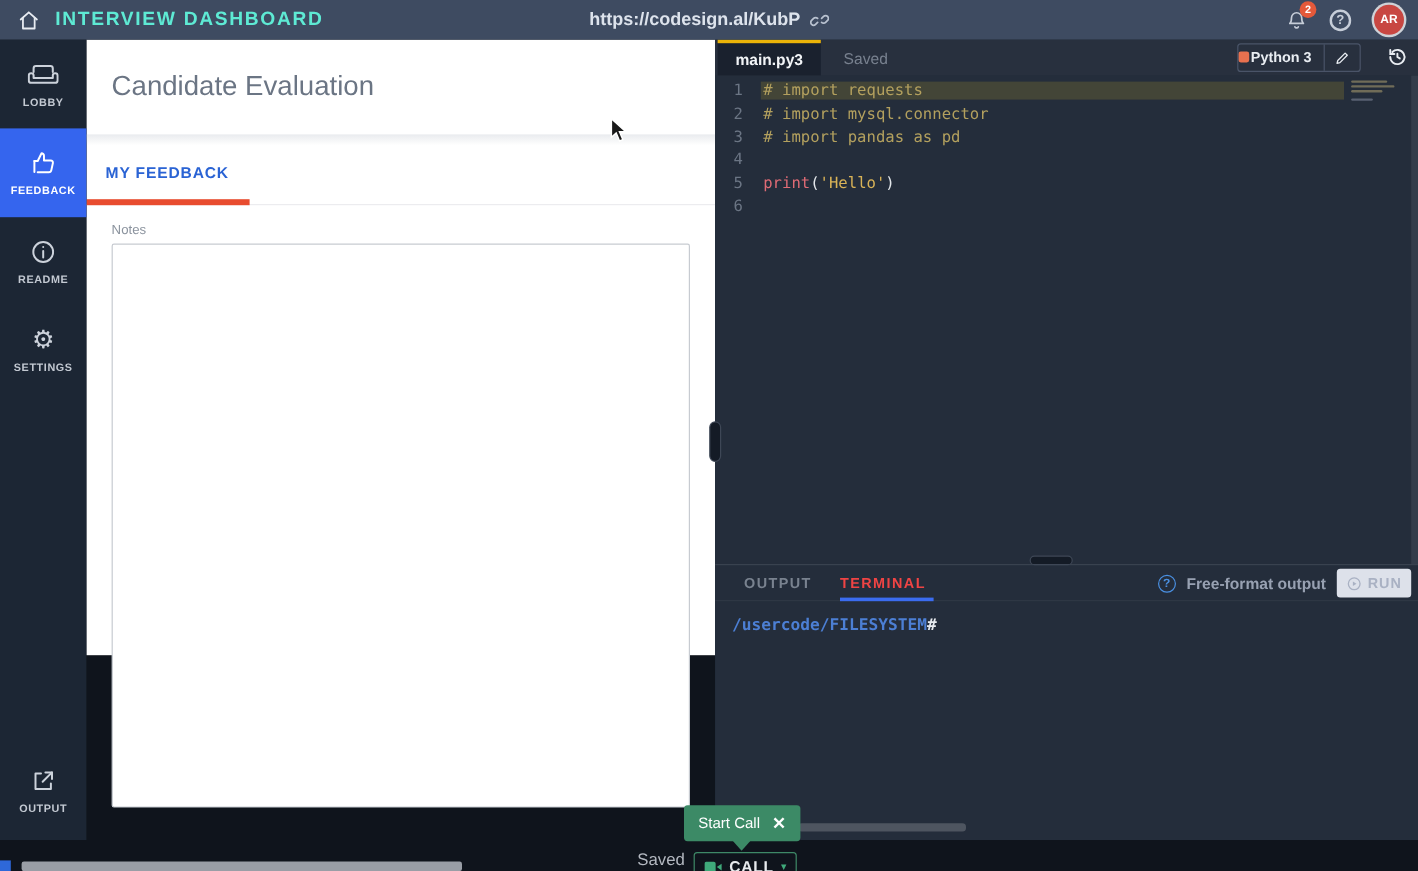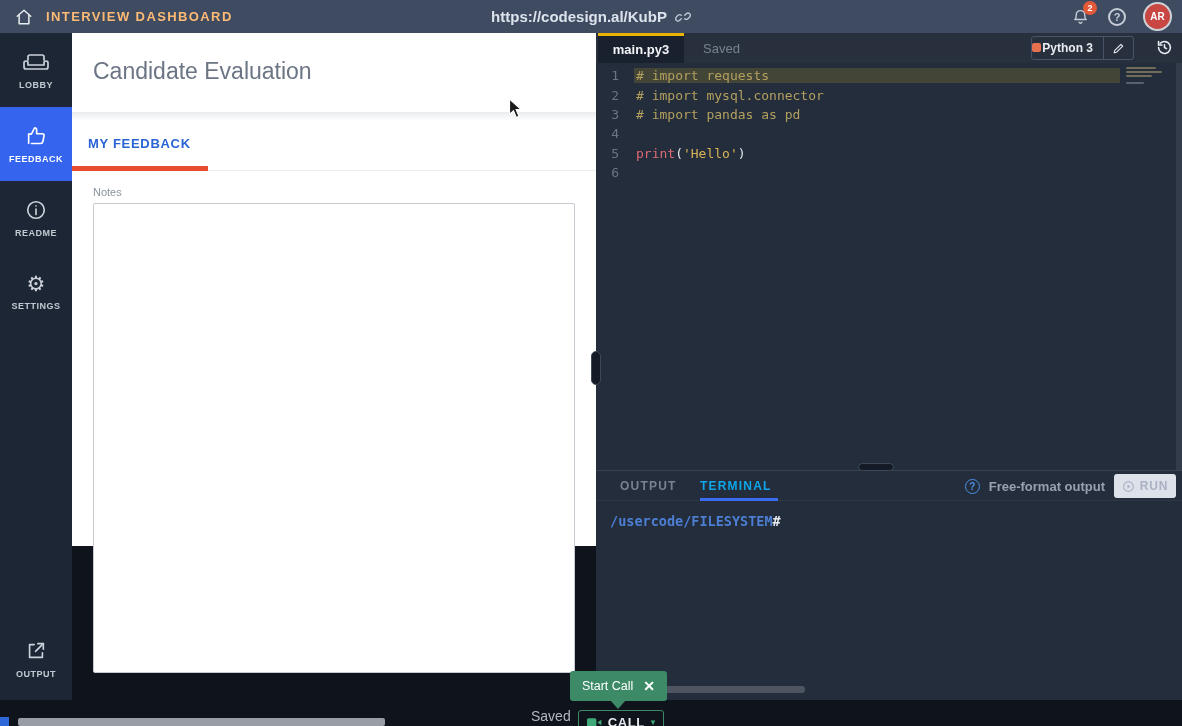--- a/index.html
+++ b/index.html
@@ -3,21 +3,21 @@
 <meta charset="utf-8">
 <style>
   * { margin:0; padding:0; box-sizing:border-box; }
   body { background:#333; font-family:"Liberation Sans", sans-serif; }
   .app { position:relative; width:1182px; height:726px; background:#0f141c; overflow:hidden; }
 
   
   .topbar { position:absolute; left:0; top:0; width:1182px; height:33px; background:#3e4b61;
             display:flex; align-items:center; z-index:30; }
   .topbar-left { display:flex; align-items:center; gap:13px; padding-left:15px; }
-  .topbar-title { color:#fdba74; font-size:13px; font-weight:bold; letter-spacing:1.4px; }
+  .topbar-title { color:#5eead4; font-size:16px; font-weight:bold; letter-spacing:1.4px; }
   .topbar-url { position:absolute; left:0; right:0; top:0; height:33px; display:flex;
                 align-items:center; justify-content:center; gap:8px; pointer-events:none; }
   .topbar-url span { color:#dde3ec; font-size:15px; font-weight:600; }
   .topbar-right { position:absolute; right:12px; top:0; height:33px; display:flex; align-items:center; gap:19px; }
   .bell-wrap { position:relative; }
   .badge { position:absolute; top:-7px; right:-8px; width:14px; height:14px; border-radius:50%;
            background:#e4593a; color:#fff; font-size:9px; font-weight:bold;
            display:flex; align-items:center; justify-content:center; }
   .help-circle { width:18px; height:18px; border:2px solid #c6cdd8; border-radius:50%;
                  color:#c6cdd8; font-size:11px; font-weight:bold;
@@ -84,21 +84,21 @@
   .minimap i.m4 { width:18px; margin-top:5px; background:#6b7384; }
   .code-vscroll { position:absolute; right:0; top:0; width:6px; height:100%; background:#333c4a; cursor:pointer; }
 
   
   .console { position:absolute; left:0; top:437px; width:100%; height:230px; background:#242d3b;
              border-top:1px solid #39424f; }
   .console-tabrow { position:relative; height:30px; border-bottom:1px solid #2e3744; }
   .console-tab-output { position:absolute; left:24px; top:0; height:30px; display:flex; align-items:center;
              color:#79828f; font-size:12px; font-weight:bold; letter-spacing:1.2px; cursor:pointer; }
   .console-tab-terminal { position:absolute; left:104px; top:0; height:30px; display:flex; align-items:center;
-             color:#0ea5e9; font-size:12px; font-weight:bold; letter-spacing:1.2px; cursor:pointer; }
+             color:#ef4444; font-size:12px; font-weight:bold; letter-spacing:1.2px; cursor:pointer; }
   .terminal-underline { position:absolute; left:104px; bottom:-1px; width:78px; height:3px; background:#3b6cf0; }
   .console-right { position:absolute; right:6px; top:3px; height:24px; display:flex; align-items:center; gap:9px; }
   .qmark { width:15px; height:15px; border:1.5px solid #4a90e2; border-radius:50%; color:#4a90e2;
            font-size:10px; font-weight:bold; display:flex; align-items:center; justify-content:center; }
   .free-format { color:#98a1b2; font-size:13px; font-weight:bold; cursor:pointer; }
   .run-btn { width:62px; height:24px; background:#dde1ea; border-radius:3px; display:flex; align-items:center;
              justify-content:center; gap:5px; color:#a9b1c3; font-size:12px; font-weight:bold;
              letter-spacing:.8px; cursor:pointer; }
   .terminal-body { padding:12px 0 0 14px; font-family:"DejaVu Sans Mono", monospace; font-size:13.5px; font-weight:bold; }
   .terminal-body .path { color:#4c7fd4; }

